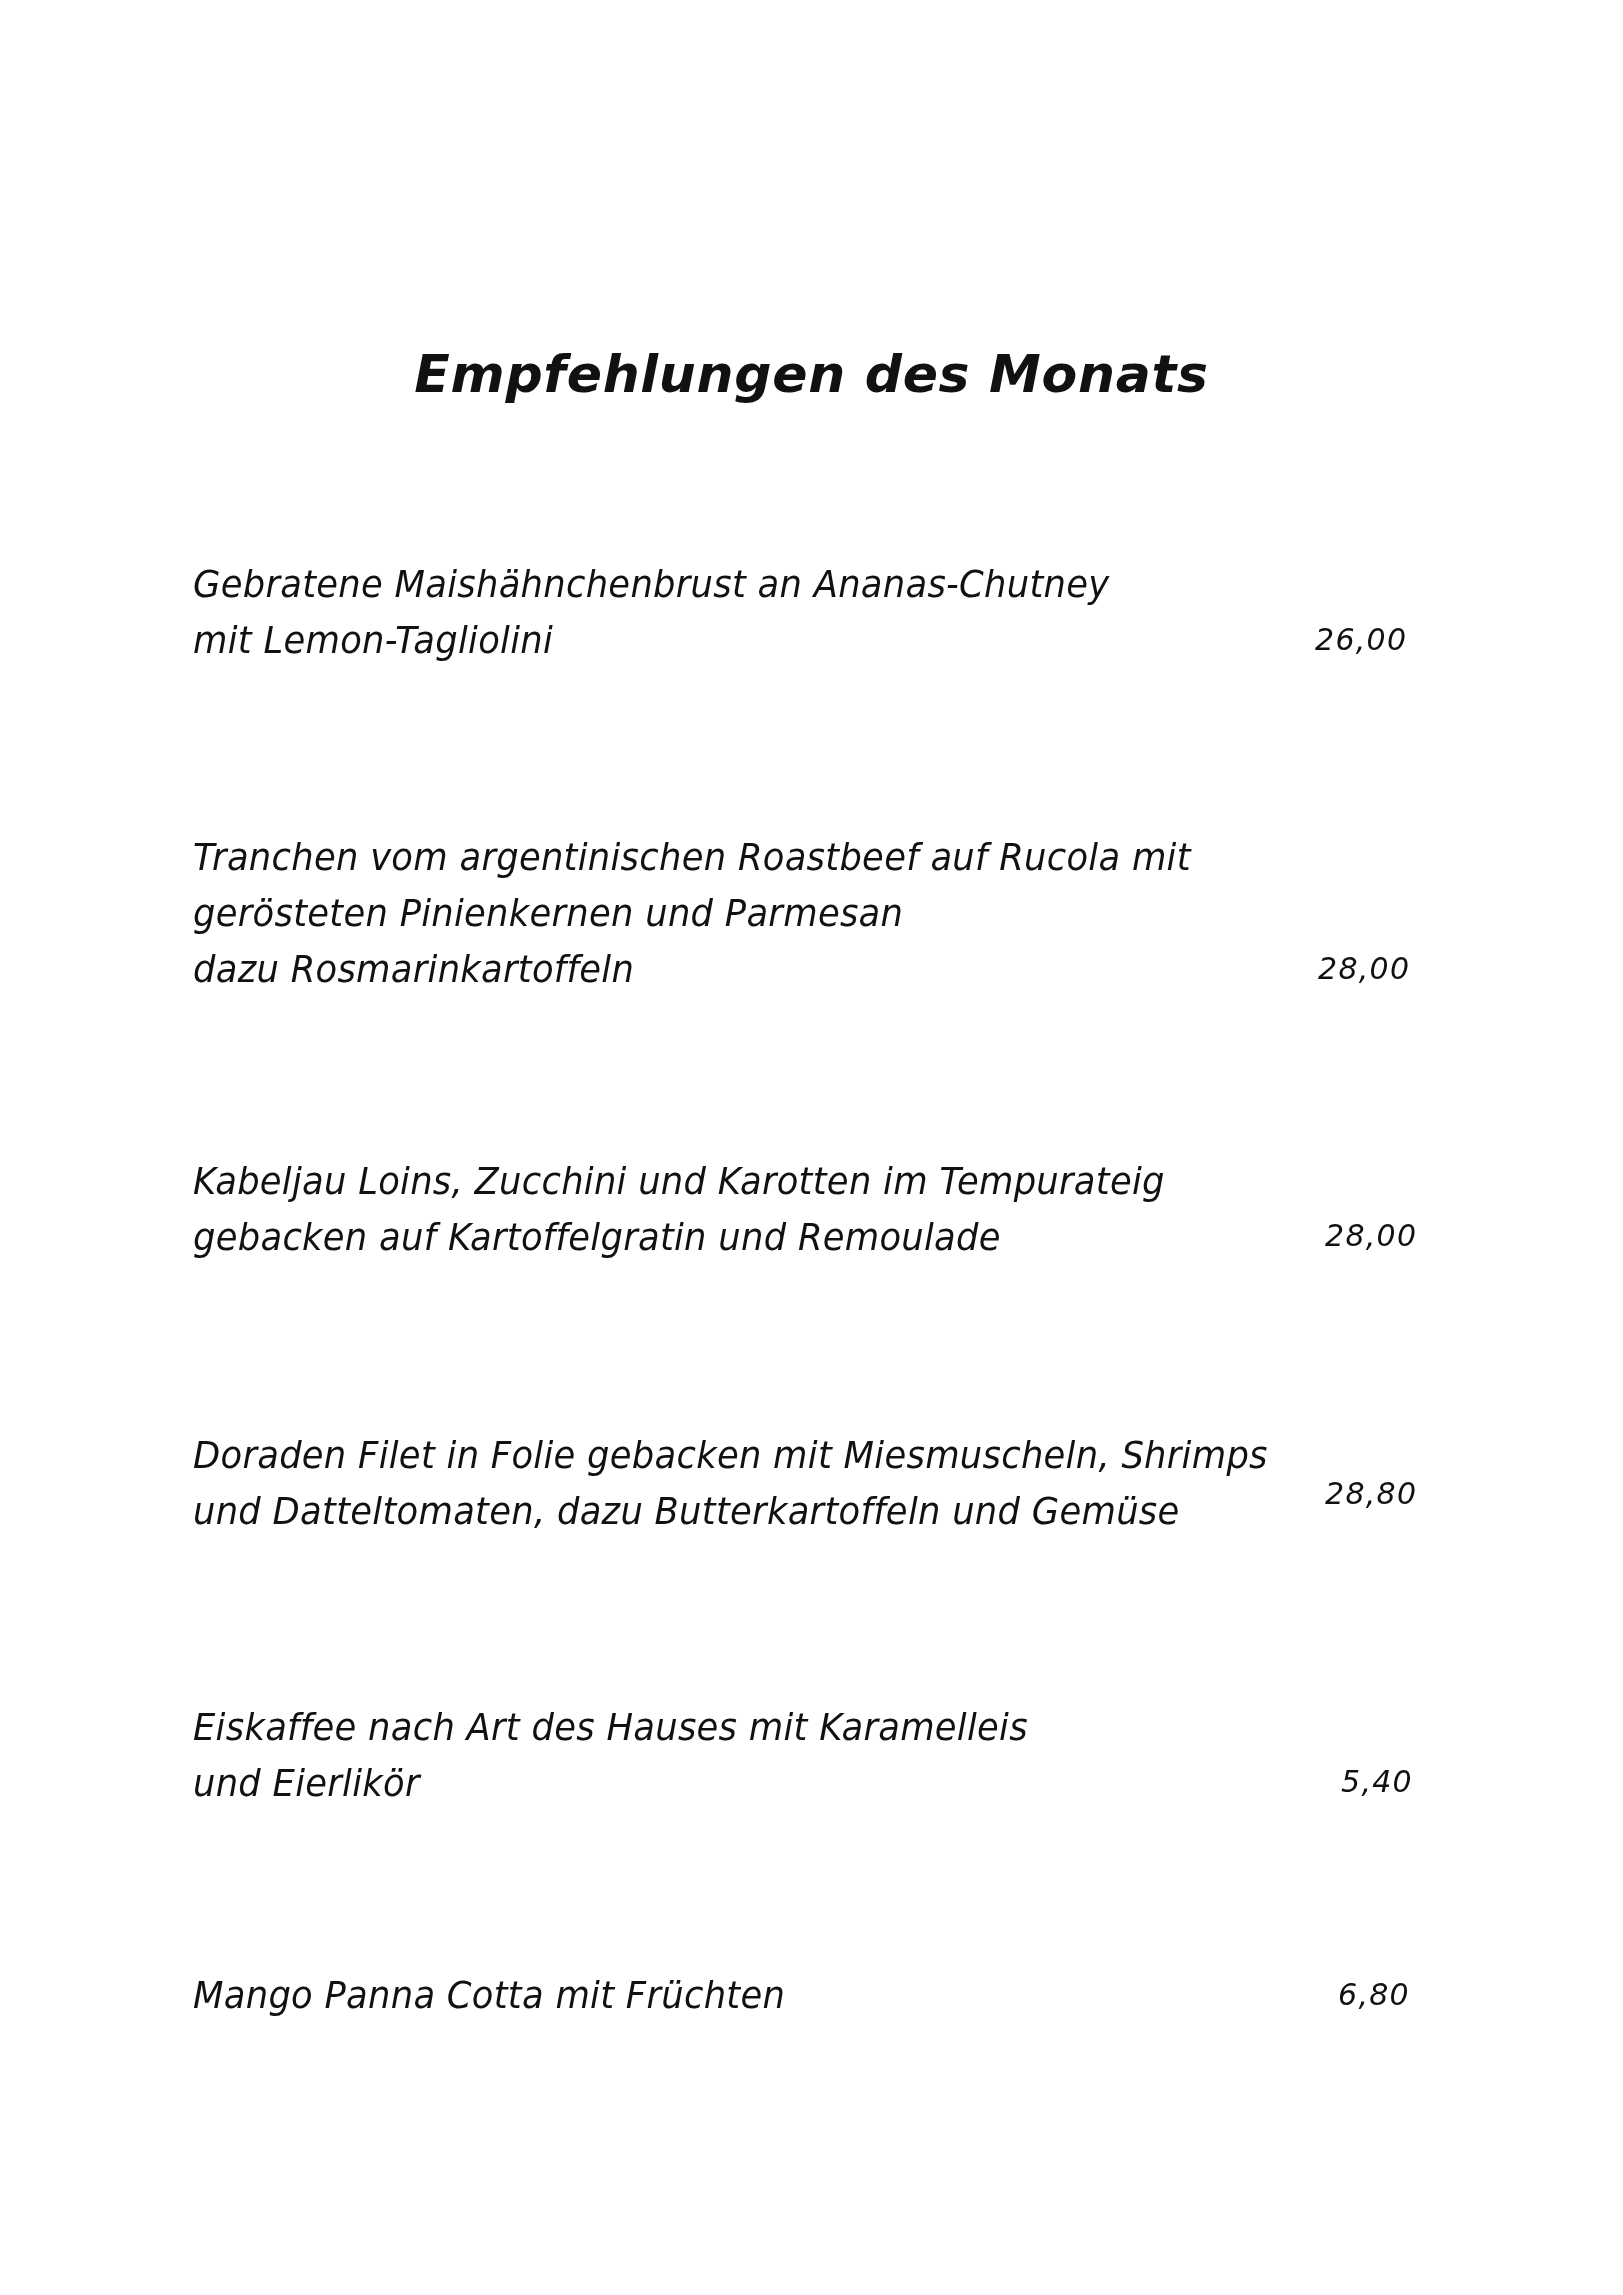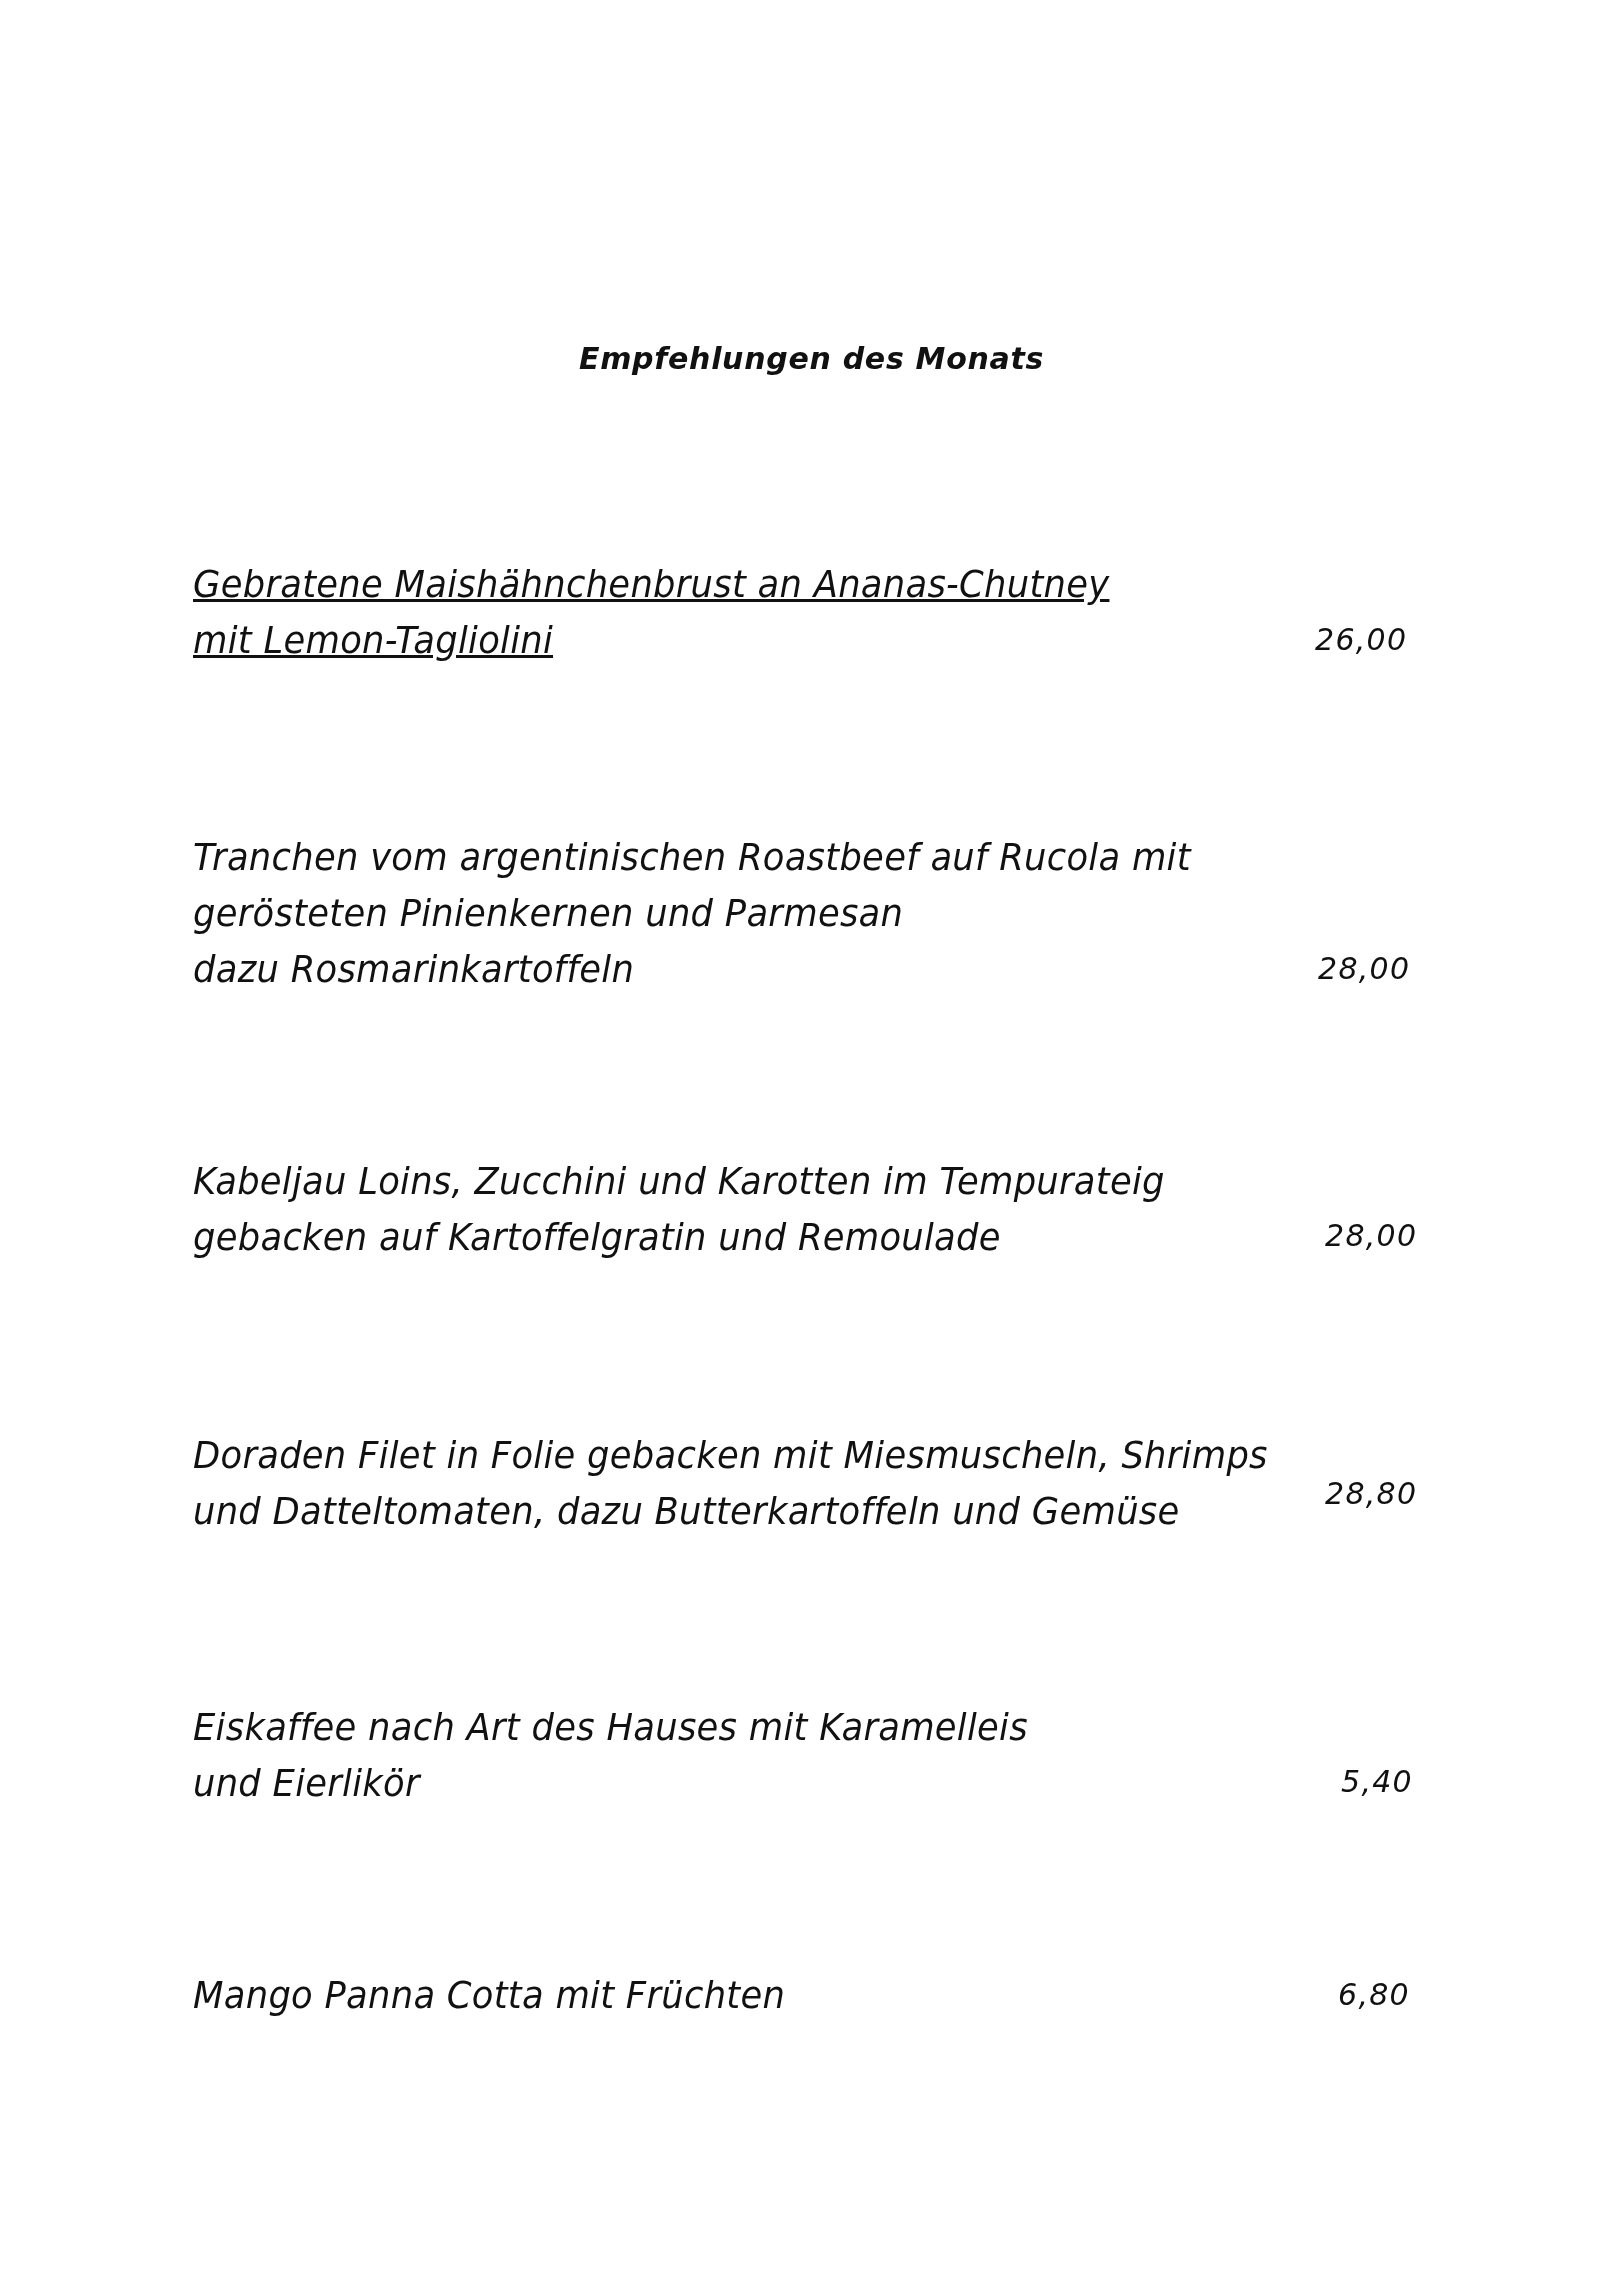--- a/index.html
+++ b/index.html
@@ -14,21 +14,21 @@
       overflow: hidden;
       color: #111111;
       font-family: "DejaVu Sans", sans-serif;
     }
     .title {
       position: absolute;
       left: 0;
       width: 1623px;
       top: 313px;
       text-align: center;
-      font-size: 30px;
+      font-size: 52px;
       font-style: italic;
       letter-spacing: 0.7px;
       line-height: 52px;
     }
     .item {
       position: absolute;
       left: 193px;
       width: 1243px;
     }
     .item-line {
@@ -49,21 +49,21 @@
       line-height: 56px;
       white-space: nowrap;
       letter-spacing: 1.3px;
     }
   </style>
 </head>
 <body>
 
 <h1 class="title">Empfehlungen des Monats</h1>
 
-<div class="item" style="top:556px;text-decoration:underline;">
+<div class="item" style="top:556px;">
   <span class="item-line">Gebratene Maishähnchenbrust an Ananas-Chutney</span>
   <span class="item-line">mit Lemon-Tagliolini</span>
 </div>
 <span class="price" style="left:1315px; top:612px;">26,00</span>
 
 <div class="item" style="top:829px;">
   <span class="item-line">Tranchen vom argentinischen Roastbeef auf Rucola mit</span>
   <span class="item-line">gerösteten Pinienkernen und Parmesan</span>
   <span class="item-line">dazu Rosmarinkartoffeln</span>
 </div>

